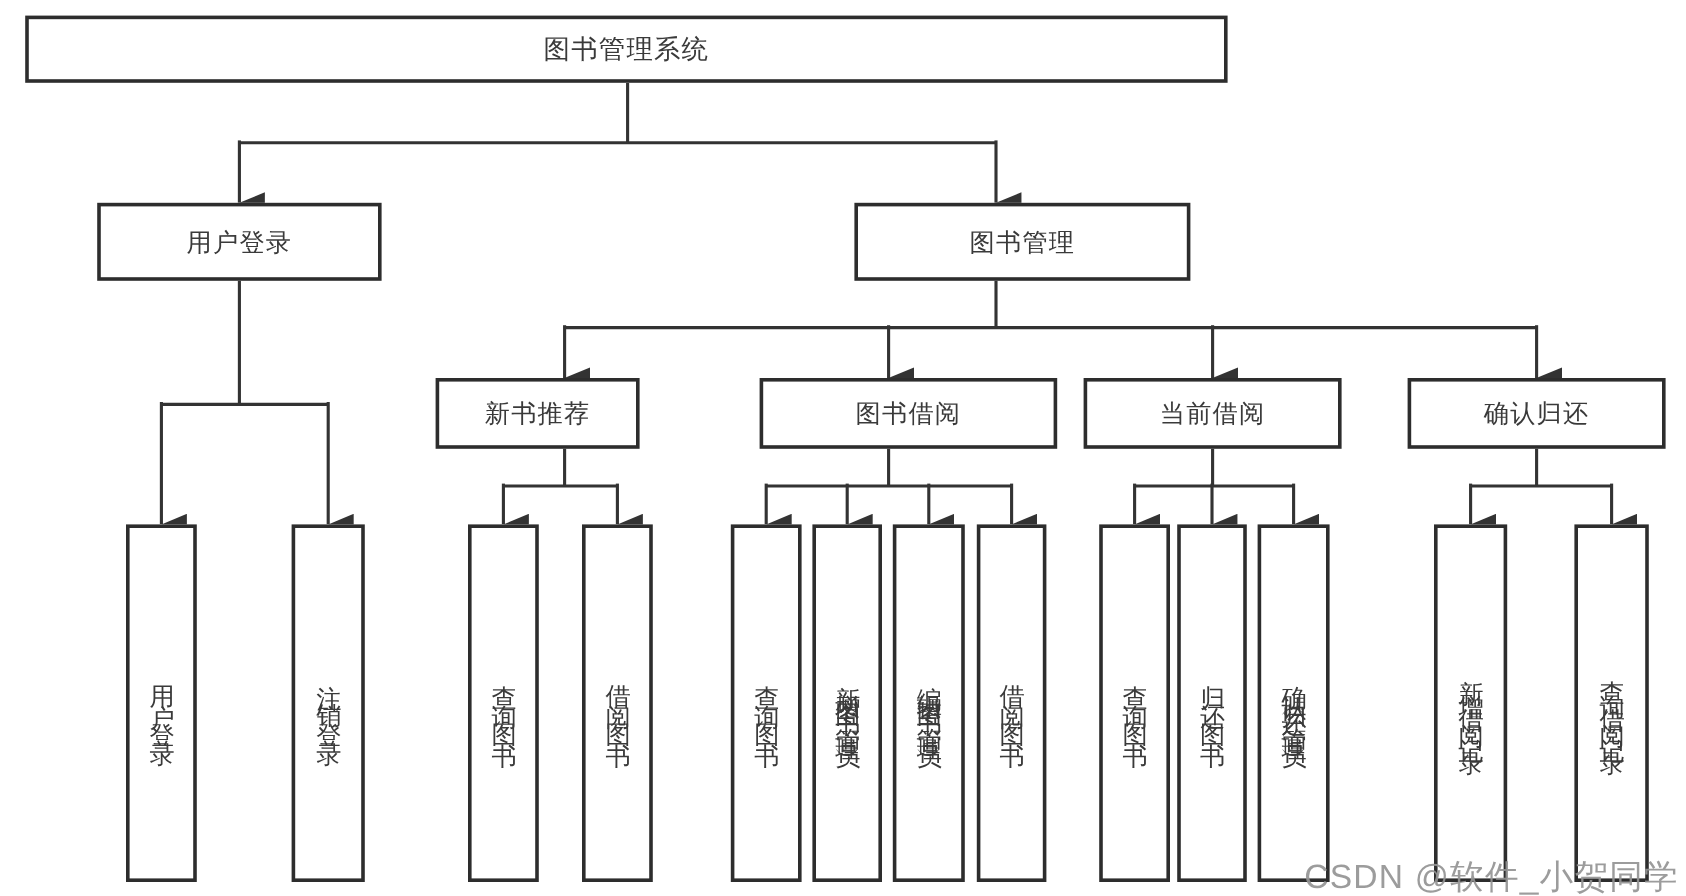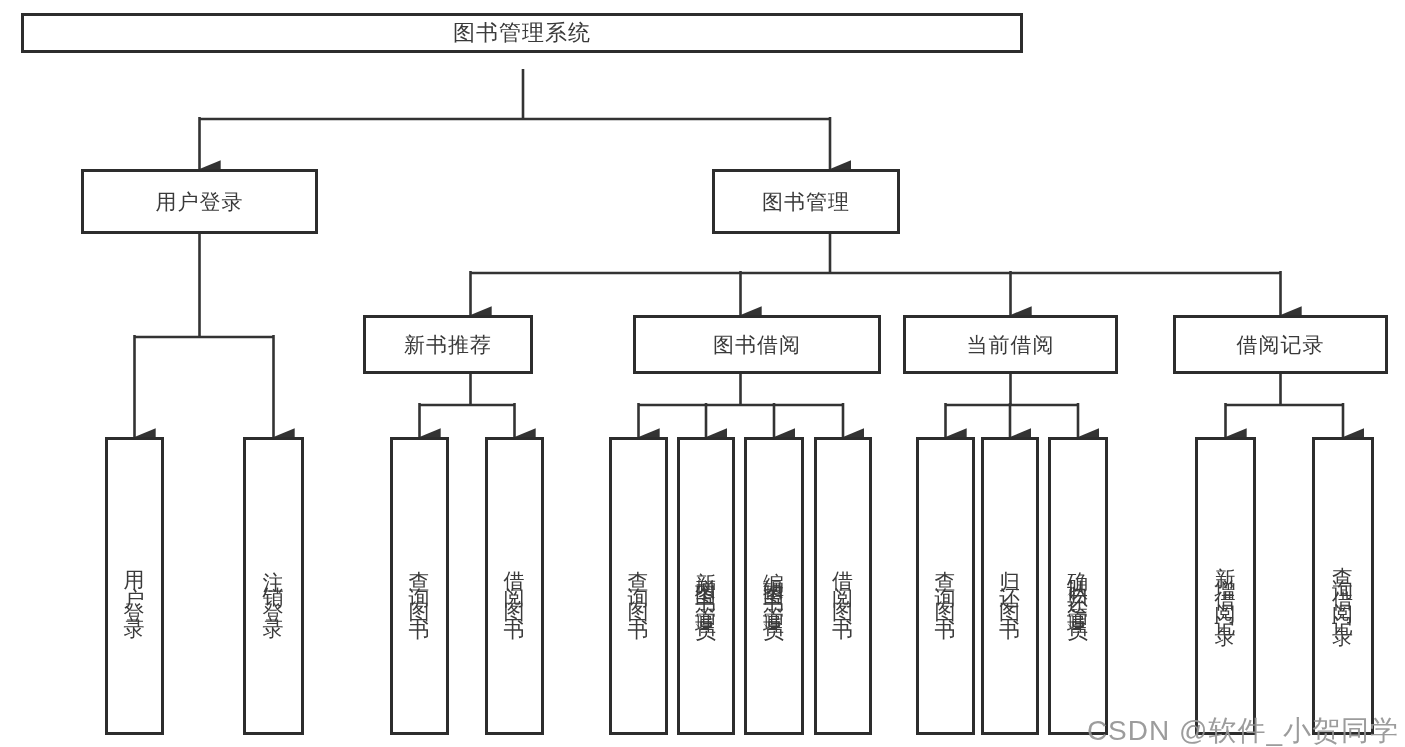--- a/index.html
+++ b/index.html
@@ -75,29 +75,29 @@
     <path d="M1010,403 V437" marker-end="url(#arrow)"></path>
     <path d="M1078,403 V437" marker-end="url(#arrow)"></path>
 
     <path d="M1280.5,373 V405"></path>
     <path d="M1225.5,405 H1343"></path>
     <path d="M1225.5,403 V437" marker-end="url(#arrow)"></path>
     <path d="M1343,403 V437" marker-end="url(#arrow)"></path>
   </g>
 </svg>
 
-<div class="node hnode root" style="left:21px;top:13px;width:1002px;height:40px;">图书管理系统</div>
+<div class="node hnode root" style="left:21px;top:13px;width:1002px;height:56px;">图书管理系统</div>
 
 <div class="node hnode" style="left:81px;top:169px;width:237px;height:65px;">用户登录</div>
-<div class="node hnode" style="left:712px;top:169px;width:188px;height:65px;">图书管理</div>
+<div class="node hnode" style="left:712px;top:169px;width:280px;height:65px;">图书管理</div>
 
 <div class="node hnode" style="left:363px;top:315px;width:170px;height:59px;">新书推荐</div>
 <div class="node hnode" style="left:633px;top:315px;width:248px;height:59px;">图书借阅</div>
 <div class="node hnode" style="left:903px;top:315px;width:215px;height:59px;">当前借阅</div>
-<div class="node hnode" style="left:1173px;top:315px;width:215px;height:59px;">借阅记录</div>
+<div class="node hnode" style="left:1173px;top:315px;width:215px;height:59px;">确认归还</div>
 
 <div class="node leaf ls4" style="left:105px;top:437px;width:59px;height:298px;">用户登录</div>
 <div class="node leaf ls4" style="left:243px;top:437px;width:61px;height:298px;">注销登录</div>
 
 <div class="node leaf ls4" style="left:390px;top:437px;width:59px;height:298px;">查询图书</div>
 <div class="node leaf ls4" style="left:485px;top:437px;width:59px;height:298px;">借阅图书</div>
 
 <div class="node leaf ls4" style="left:609px;top:437px;width:59px;height:298px;">查询图书</div>
 <div class="node leaf ls9" style="left:677px;top:437px;width:58px;height:298px;">新增图书（管理员）</div>
 <div class="node leaf ls9" style="left:744px;top:437px;width:60px;height:298px;">编辑图书（管理员）</div>

